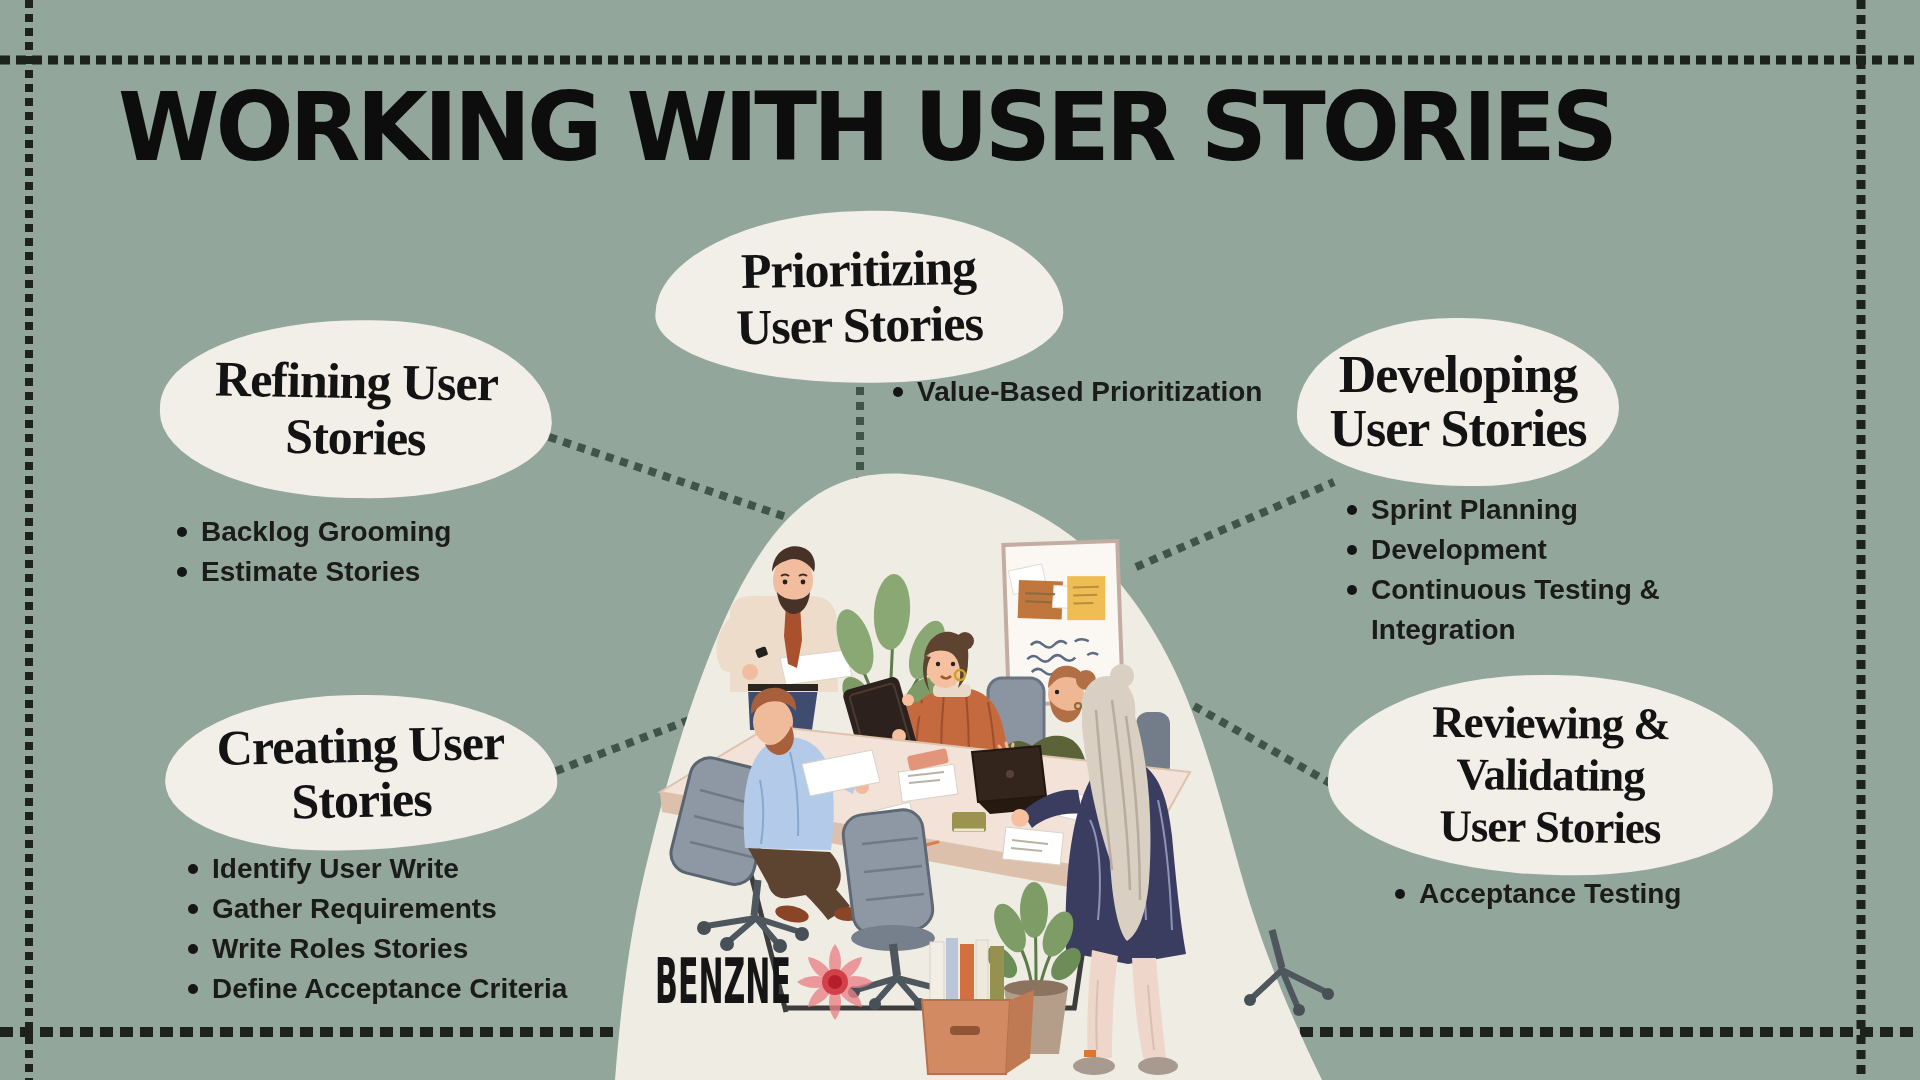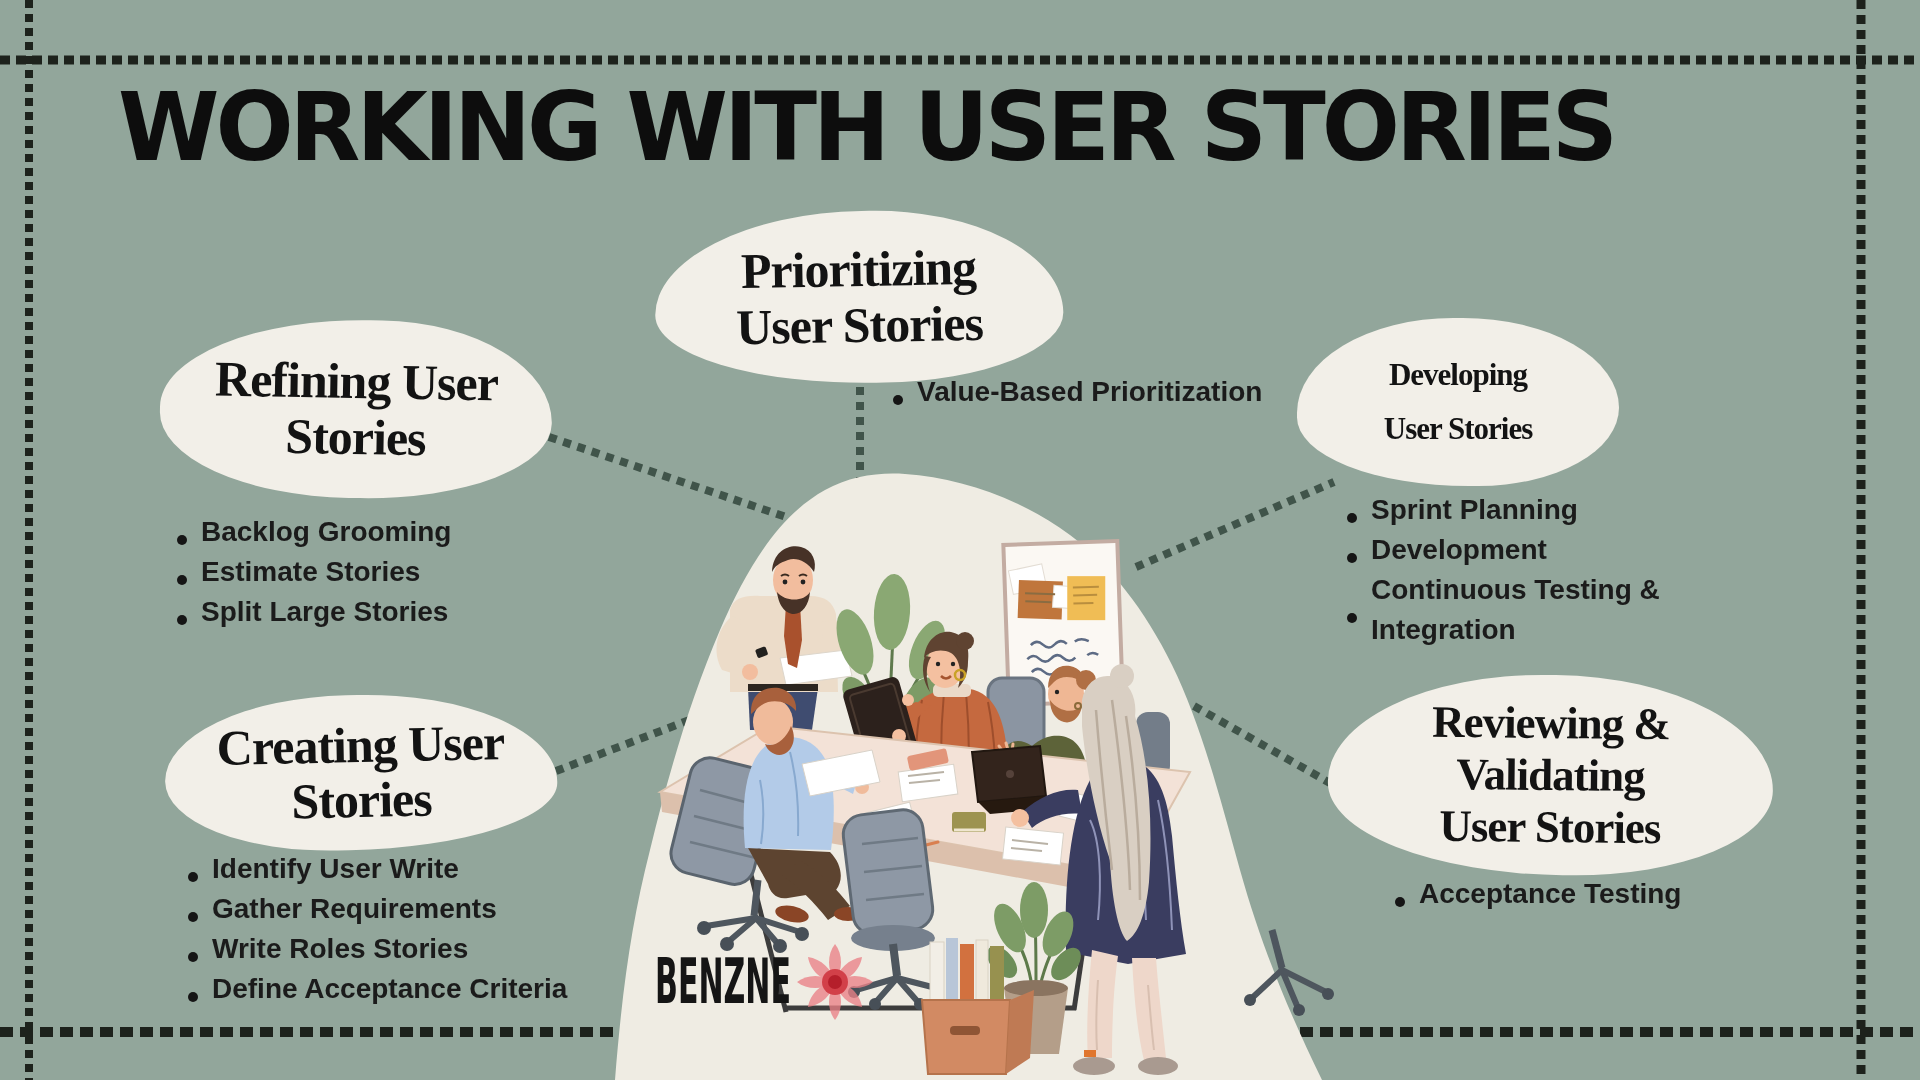--- a/index.html
+++ b/index.html
@@ -22,30 +22,30 @@
     position:absolute;background:#f2efe8;
     display:flex;flex-direction:column;align-items:center;justify-content:center;
     text-align:center;font-family:"Liberation Serif",serif;font-weight:700;color:#131313;
     letter-spacing:-1px;
   }
   .blob span{display:block}
   #blob-prioritizing{left:655px;top:211px;width:408px;height:172px;font-size:50px;line-height:56px;
     border-radius:52% 48% 45% 55%/60% 62% 40% 42%;transform:rotate(-1deg)}
   #blob-refining{left:160px;top:320px;width:392px;height:178px;font-size:50px;line-height:56px;
     border-radius:55% 45% 50% 50%/52% 58% 45% 48%;transform:rotate(1deg)}
-  #blob-developing{left:1297px;top:318px;width:322px;height:168px;font-size:31px;line-height:54px;
+  #blob-developing{left:1297px;top:318px;width:322px;height:168px;font-size:52px;line-height:54px;
     border-radius:50% 50% 45% 55%/58% 55% 48% 42%}
   #blob-creating{left:165px;top:695px;width:392px;height:155px;font-size:50px;line-height:55px;
     border-radius:48% 52% 55% 45%/55% 60% 42% 48%;transform:rotate(-1.2deg)}
   #blob-reviewing{left:1328px;top:675px;width:445px;height:200px;font-size:45px;line-height:52px;
     border-radius:50% 50% 46% 54%/55% 58% 44% 46%;transform:rotate(.6deg)}
 
   .bullets{position:absolute;list-style:none;margin:0;padding:0;
     font-weight:700;font-size:28px;line-height:40px;color:#1b1b1b}
-  .bullets li{display:flex;align-items:center}
+  .bullets li{display:flex;align-items:flex-start}
   .bullets li::before{content:"";flex:0 0 auto;width:10px;height:10px;border-radius:50%;
     background:#151515;margin:15px 14px 0 0}
   #list-refining{left:177px;top:512px}
   #list-prioritizing{left:893px;top:372px}
   #list-developing{left:1347px;top:490px;width:320px}
   #list-creating{left:188px;top:849px}
   #list-reviewing{left:1395px;top:873px;line-height:42px}
   #list-reviewing li::before{margin-top:16px}
 </style>
 </head>
@@ -348,23 +348,20 @@
     <span>Refining User</span>
     <span>Stories</span>
   </div>
   <ul class="bullets" id="list-refining">
     <li>
         <span>Backlog Grooming</span>
       </li>
     <li>
         <span>Estimate Stories</span>
       </li>
-    <li>
-        <span>Split Large Stories</span>
-      </li>
   </ul>
 
   <div class="blob" id="blob-developing">
     <span>Developing</span>
     <span>User Stories</span>
   </div>
   <ul class="bullets" id="list-developing">
     <li>
         <span>Sprint Planning</span>
       </li>

